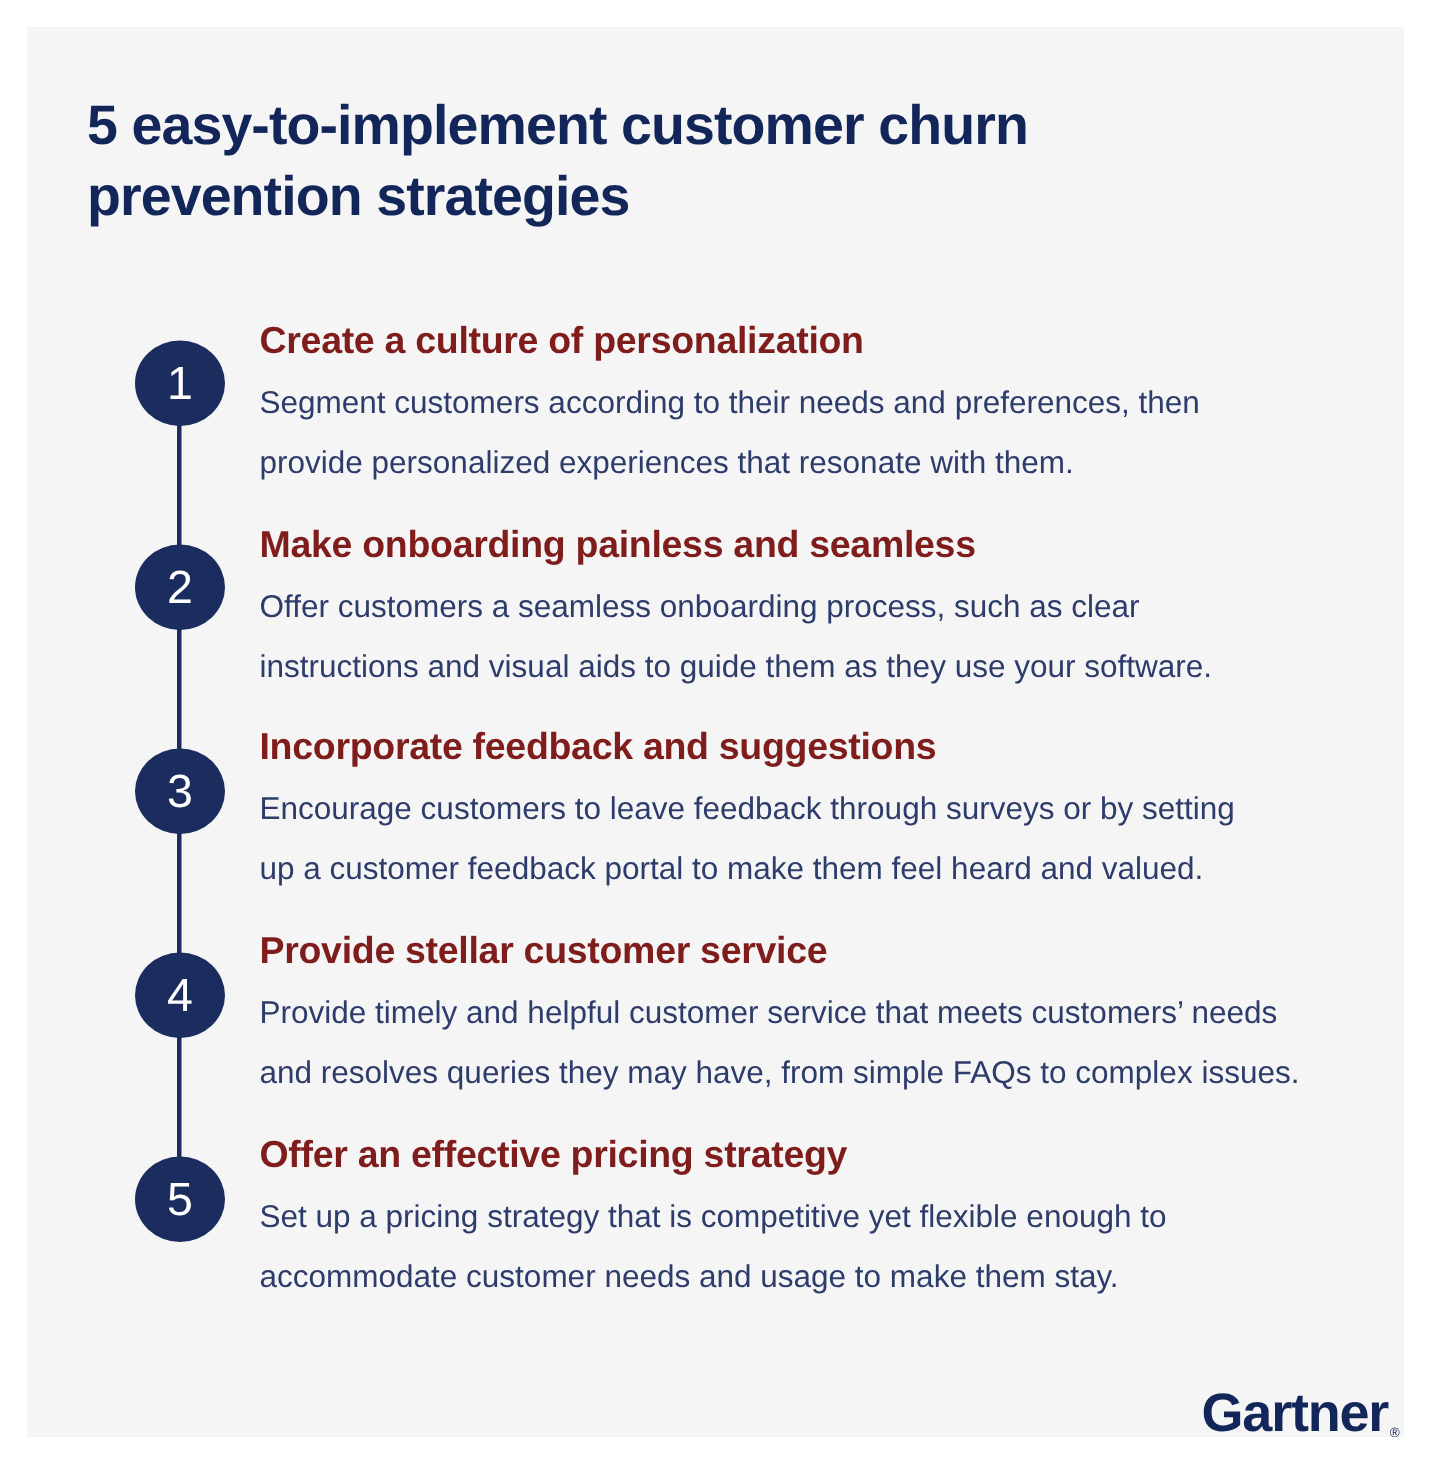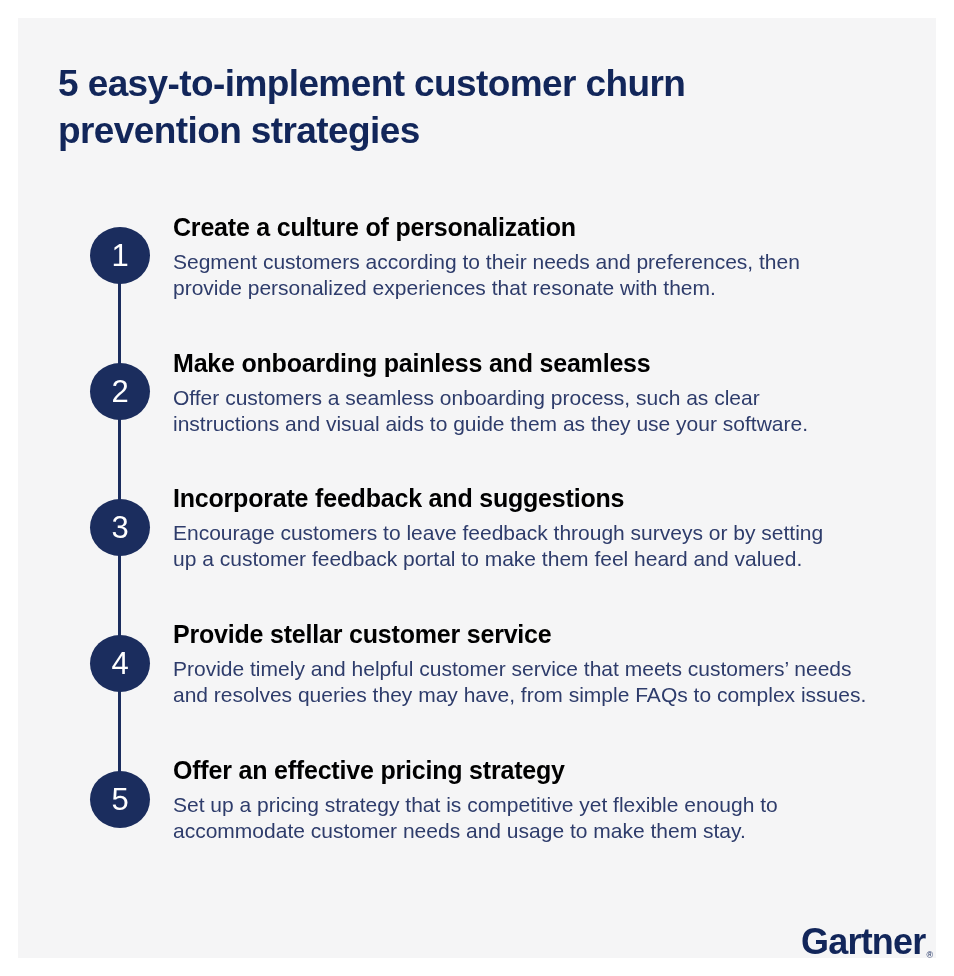--- a/index.html
+++ b/index.html
@@ -74,26 +74,26 @@
   .text-2 { top: 330px; }
   .text-3 { top: 465px; }
   .text-4 { top: 601px; }
   .text-5 { top: 737px; }
   .item-heading {
     margin: 0 0 6px 0;
     font-size: 25px;
     line-height: 31px;
     font-weight: 700;
     letter-spacing: -0.2px;
-    color: #000000;
+    color: #7f1d1d;
   }
   .item-body {
     margin: 0;
     font-size: 21px;
-    line-height: 26px;
+    line-height: 40px;
     font-weight: 400;
     color: #2e3c6b;
     white-space: pre-line;
   }
   .brand {
     position: absolute;
     left: 783px;
     top: 903px;
     color: #12265a;
     font-size: 36px;

